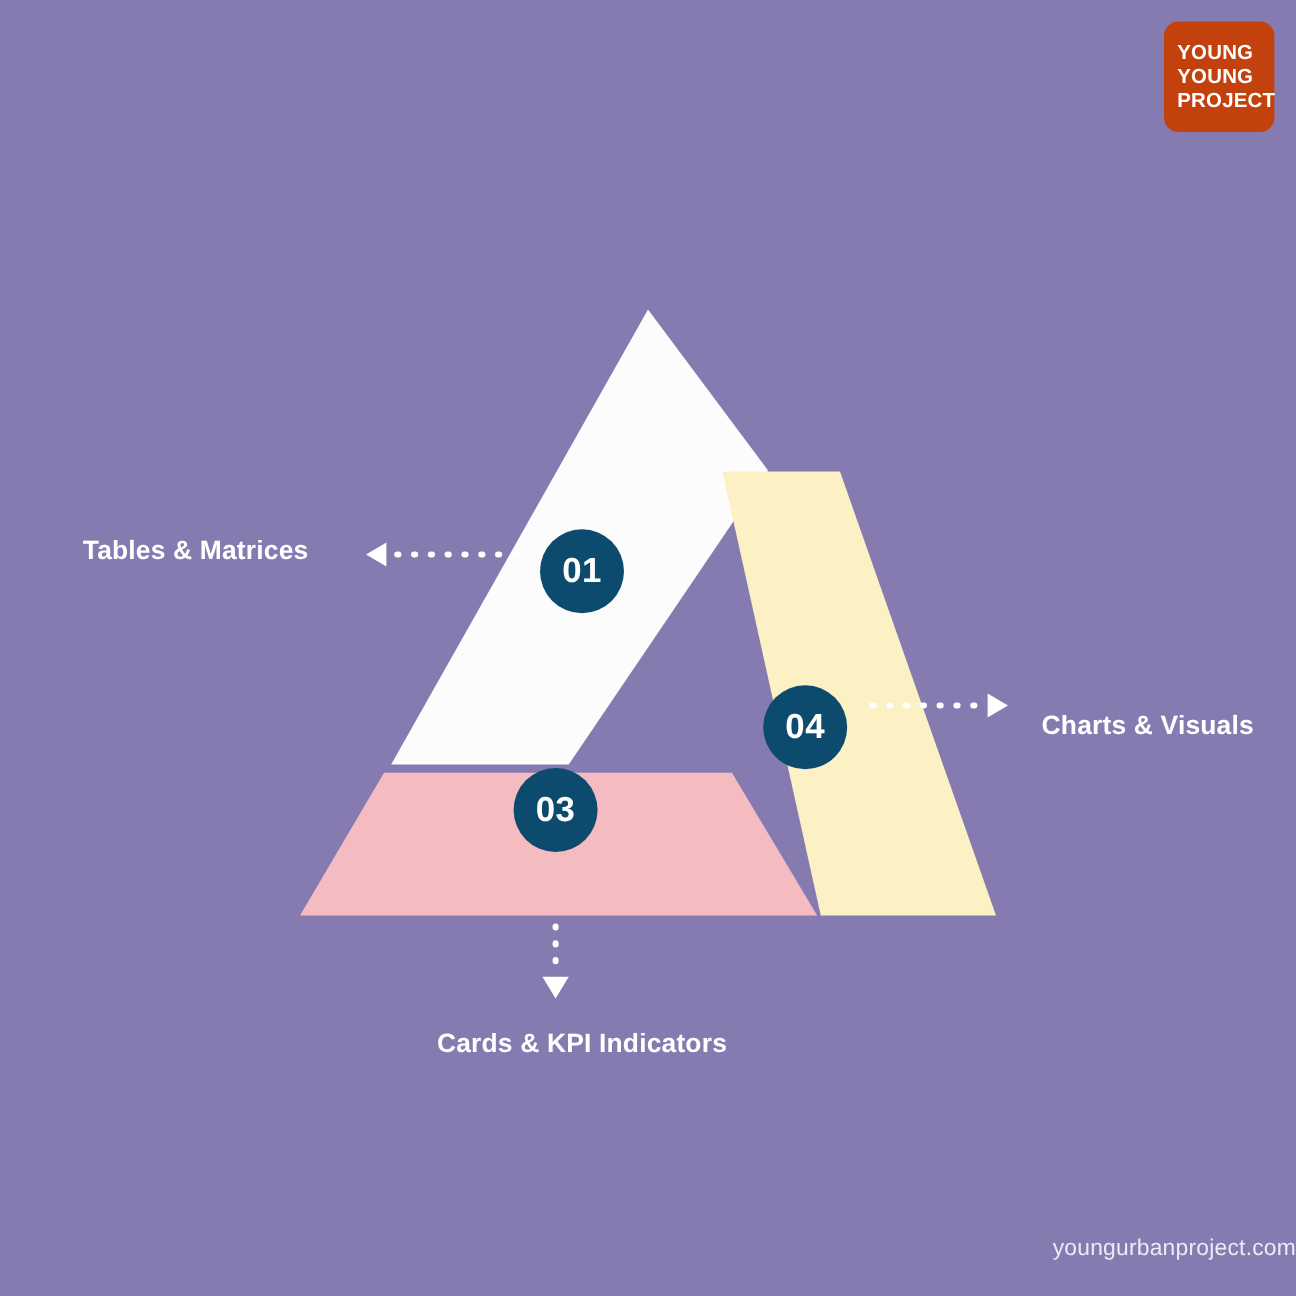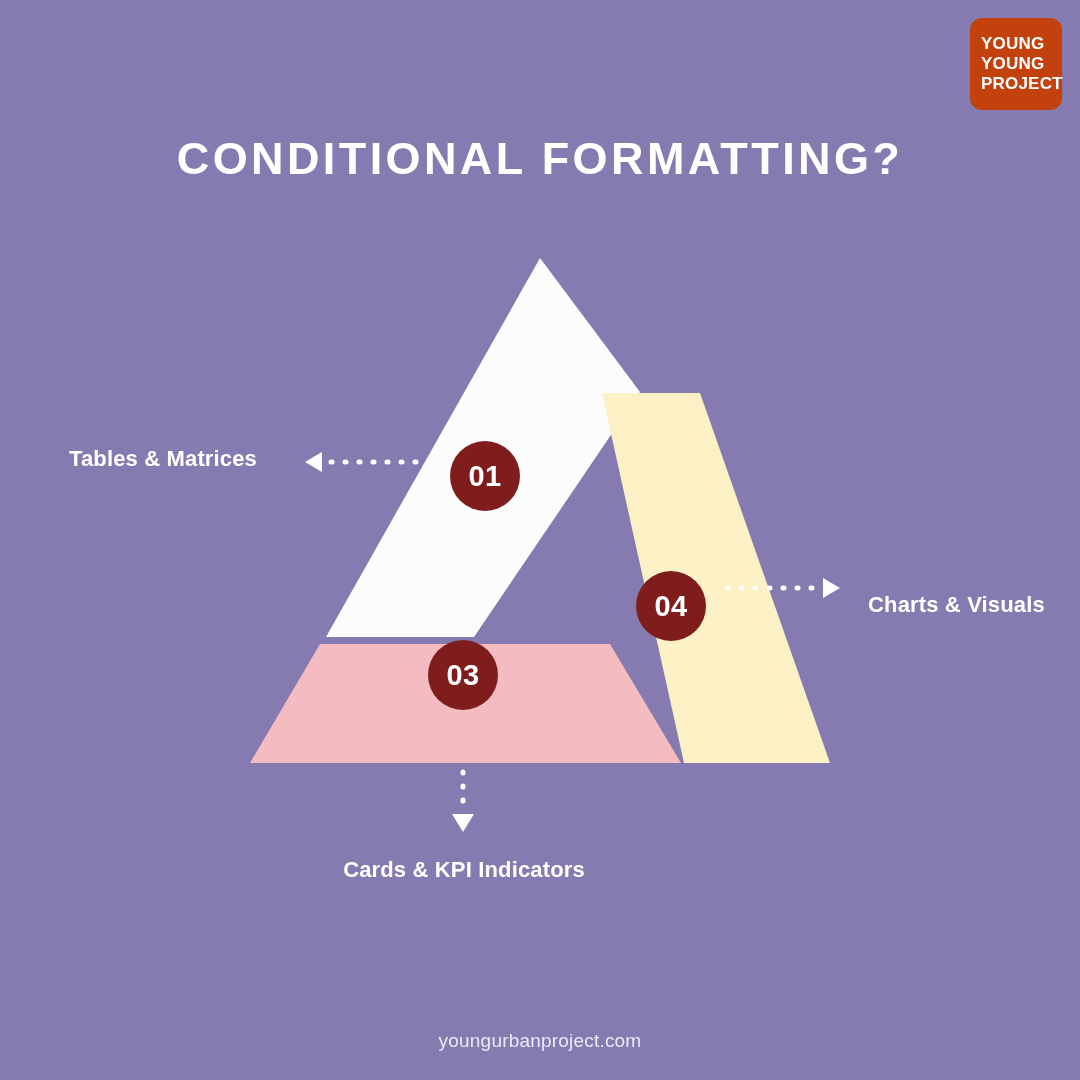--- a/index.html
+++ b/index.html
@@ -66,21 +66,21 @@
     width: 1080px;
     height: 1080px;
   }
 
   
   .num-badge {
     position: absolute;
     width: 70px;
     height: 70px;
     border-radius: 50%;
-    background: #7f1d1d;
+    background: #0c4a6e;
     display: flex;
     align-items: center;
     justify-content: center;
     color: #ffffff;
     font-size: 29px;
     font-weight: bold;
     letter-spacing: 0.4px;
   }
   #badge-01 { left: 450px; top: 441px; }
   #badge-02 { left: 636px; top: 571px; }
@@ -90,45 +90,44 @@
   .callout-label {
     position: absolute;
     color: #ffffff;
     font-size: 22px;
     font-weight: bold;
     letter-spacing: 0.15px;
     white-space: nowrap;
   }
   #label-01 { left: 69px;  top: 426px; margin-top: 20px; }
   #label-02 { left: 868px; top: 592px; }
-  #label-03 { left: 0px;   top: 857px; width: 928px; text-align: center; }
+  #label-03 { left: 0px;   top: 857px; width: 928px; text-align: center; padding-left: 21px; }
 
   
   #footer-url {
     position: absolute;
     bottom: 28px;
     left: 0;
     width: 1080px;
-    text-align: center;
+    text-align: right;
     color: #EDEAF4;
     font-size: 19px;
     letter-spacing: 0.2px;
   }
 </style>
 </head>
 <body>
 
 <div id="logo-badge">
   <span class="logo-line">YOUNG</span>
   <span class="logo-line">YOUNG</span>
   <span class="logo-line">PROJECT</span>
 </div>
 
 <h1 id="page-title">
-  <span class="title-line">CONDITIONAL FORMATTING?</span>
 </h1>
 
 <svg id="diagram" viewBox="0 0 1080 1080">
 
   <polygon points="540,258 640,392 474,637 326,637" fill="#FCFCFD"></polygon>
 
   <polygon points="602,393 700,393 830,763 684,763" fill="#FBF1C4"></polygon>
 
   <polygon points="320,644 610,644 681,763 250,763" fill="#F4BCC0"></polygon>
 

